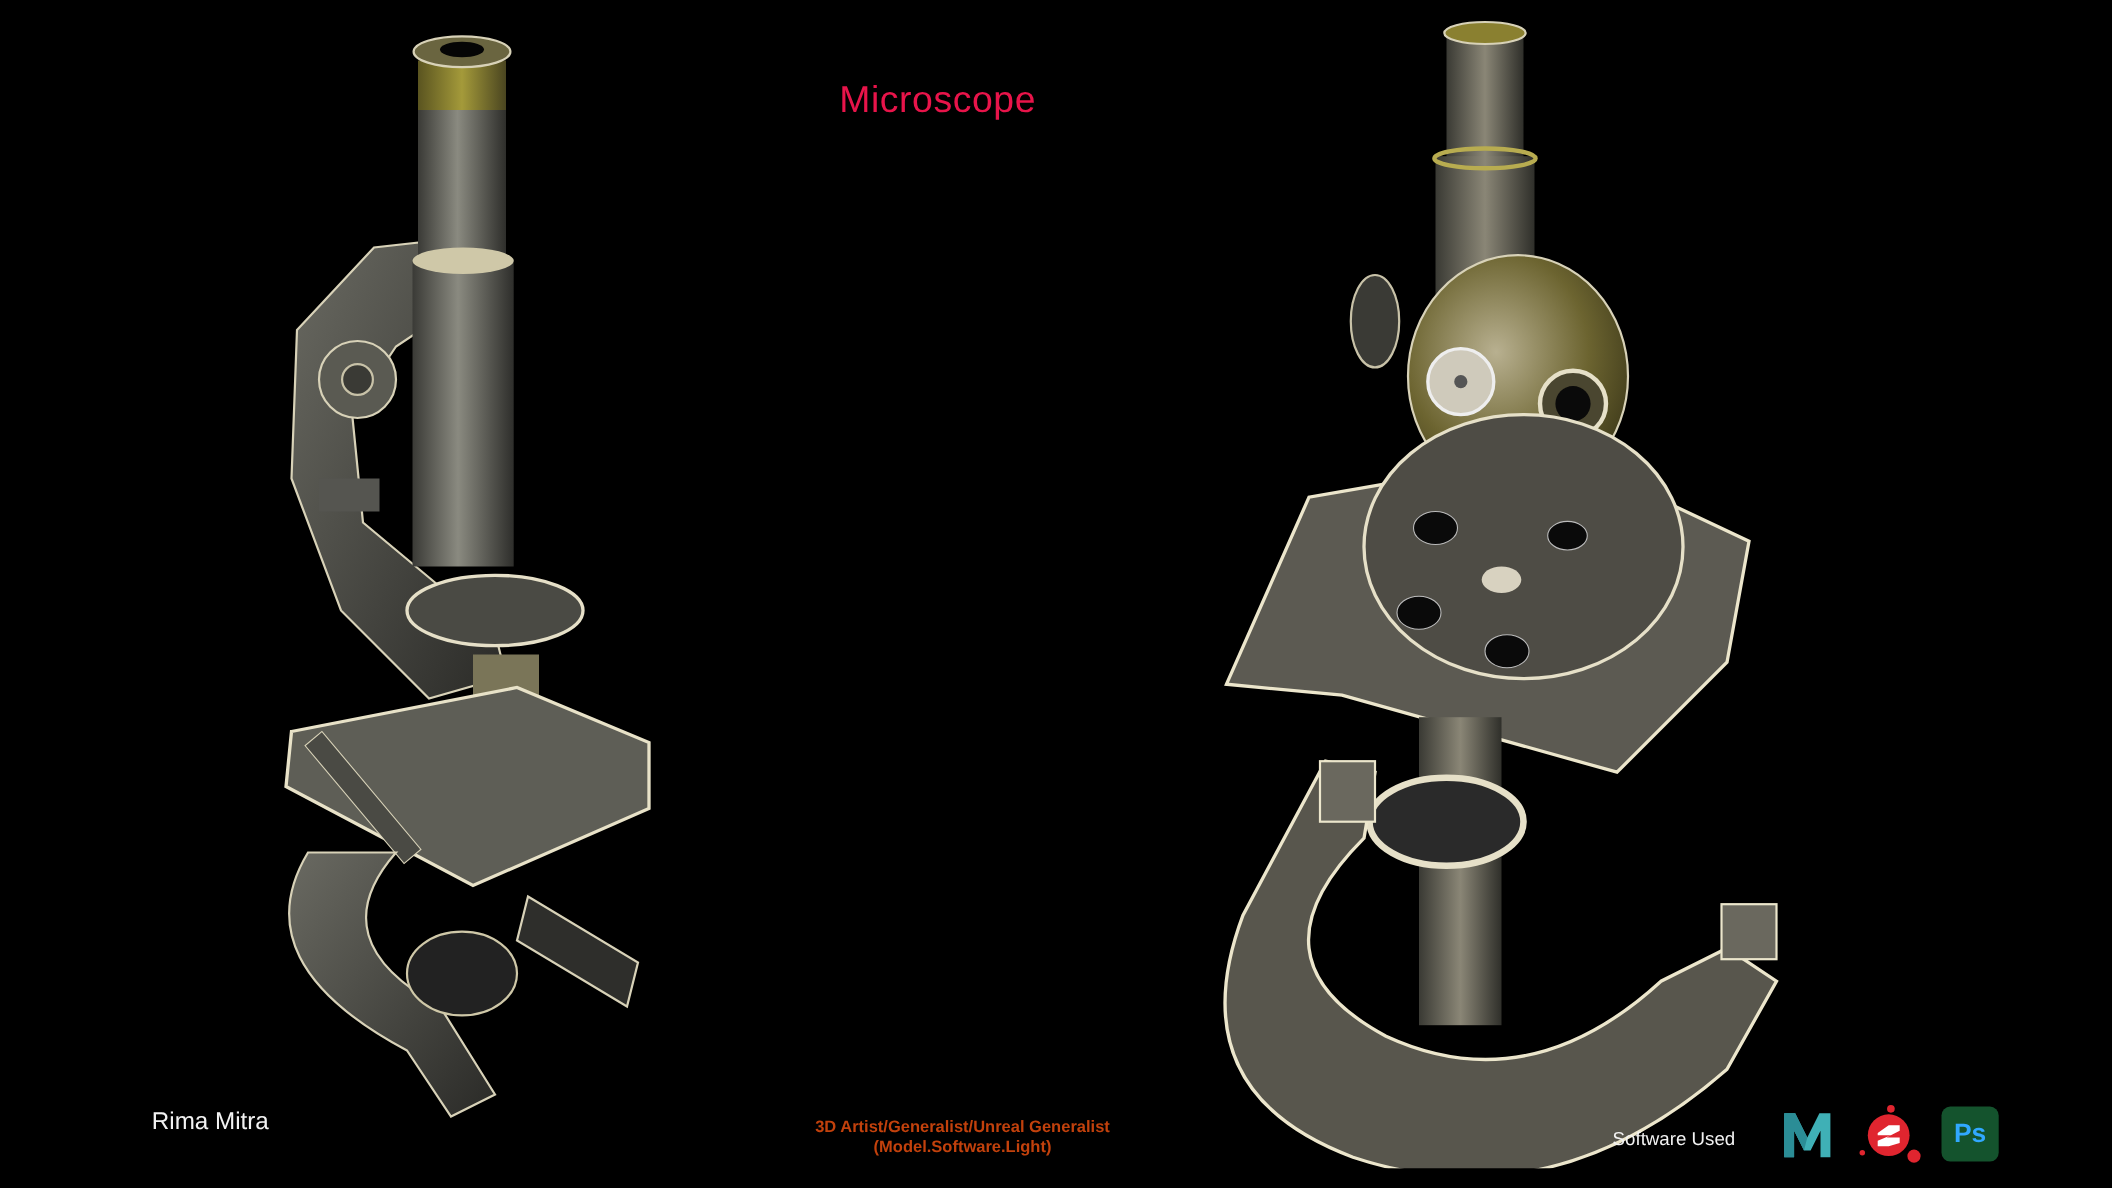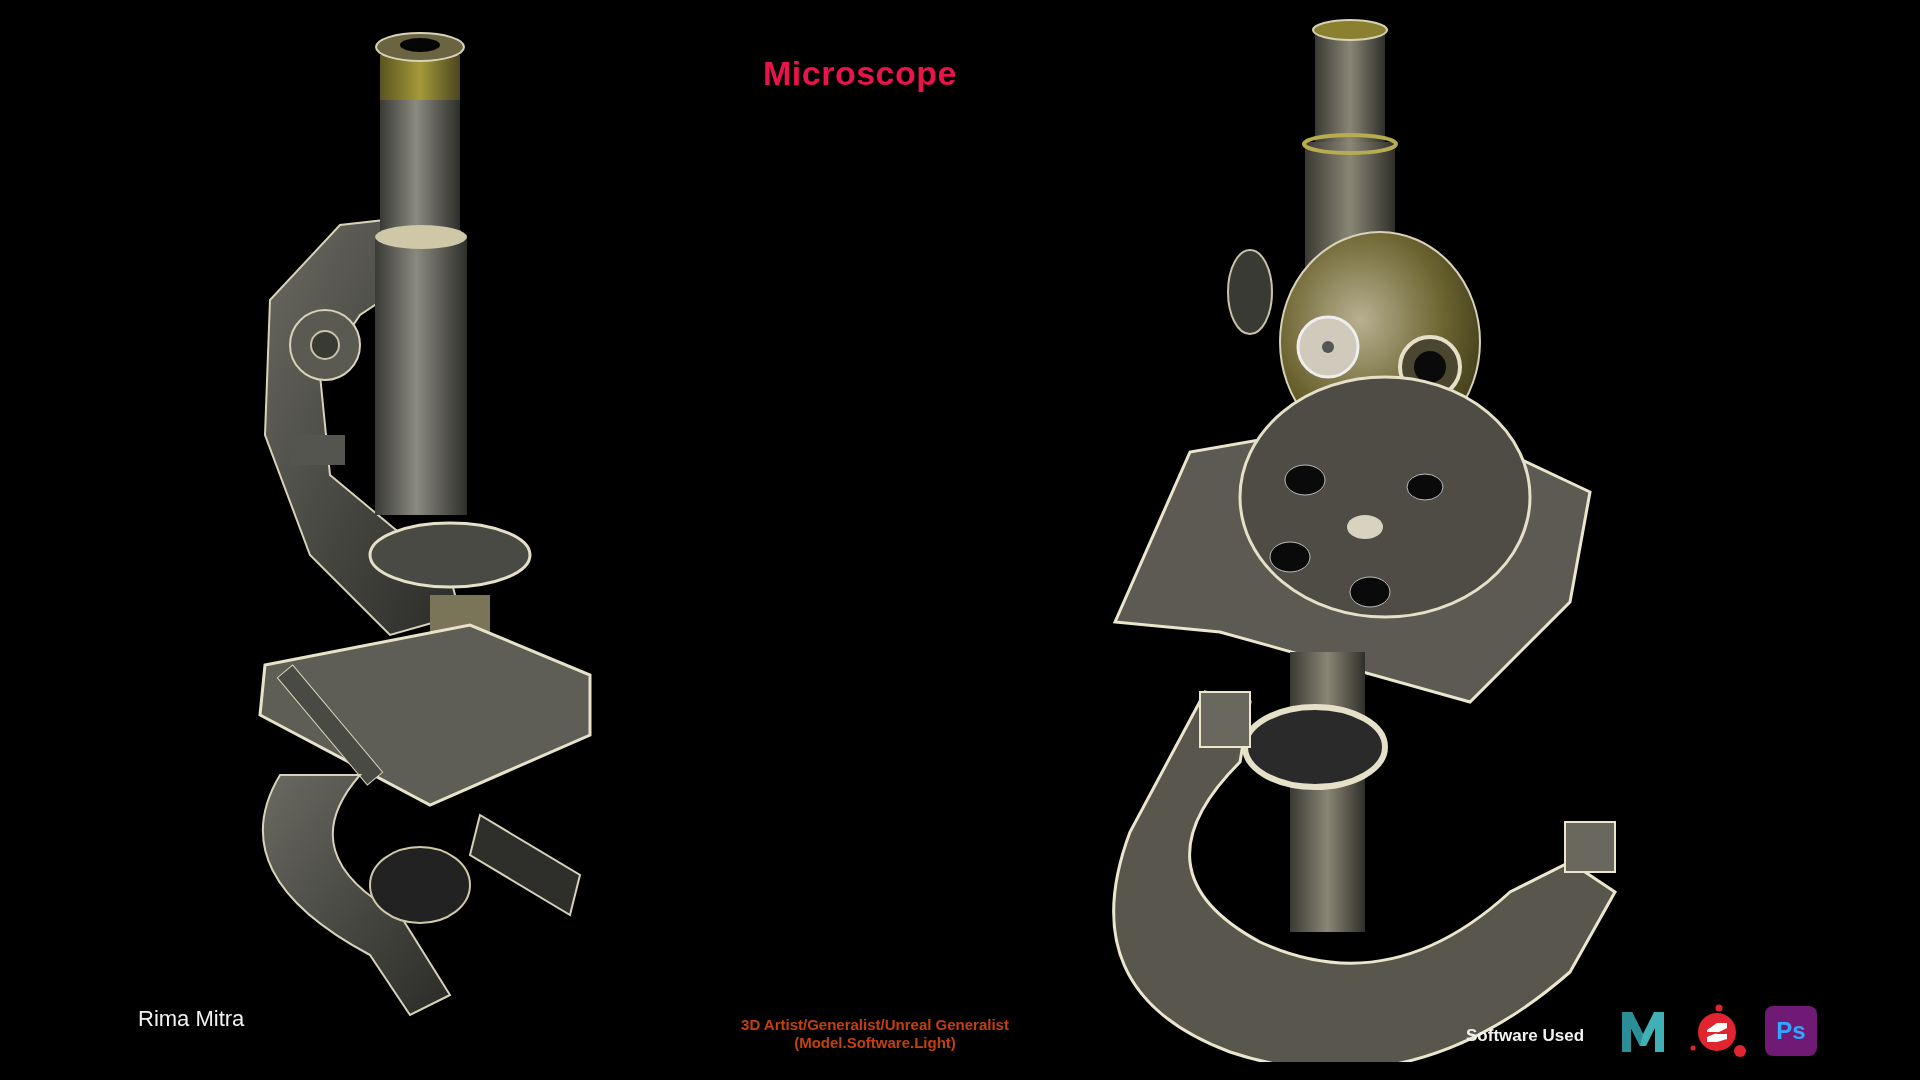--- a/index.html
+++ b/index.html
@@ -1,24 +1,24 @@
 <!DOCTYPE html>
 <html><head>
 <meta charset="utf-8">
 <style>
   html, body { margin:0; padding:0; background:#000; }
   body { width:1920px; height:1080px; position:relative; overflow:hidden; font-family:"Liberation Sans", sans-serif; color:#fff; }
-  .title { position:absolute; left:763px; top:54px; font-size:34px; font-weight:bold; color:#e8144a; letter-spacing:0.5px; }
+  .title { position:absolute; left:763px; top:72px; font-size:34px; font-weight:normal; color:#e8144a; letter-spacing:0.5px; }
   .author { position:absolute; left:138px; top:1006px; font-size:22px; font-weight:normal; color:#f2f2f2; }
   .role { position:absolute; left:700px; top:1016px; width:350px; text-align:center; font-size:15px; font-weight:bold; color:#c2410c; line-height:18px; }
-  .software-label { position:absolute; left:1466px; top:1026px; font-size:17px; font-weight:bold; color:#f2f2f2; }
+  .software-label { position:absolute; left:1466px; top:1026px; font-size:17px; font-weight:normal; color:#f2f2f2; }
   .logo { position:absolute; }
   .maya { left:1620px; top:1010px; width:46px; height:44px; }
   .painter { left:1687px; top:1004px; width:62px; height:56px; }
-  .ps { left:1765px; top:1006px; width:52px; height:50px; background:#701a75; border-radius:8px; display:flex; align-items:center; justify-content:center; color:#31a8ff; font-weight:bold; font-size:24px; }
+  .ps { left:1765px; top:1006px; width:52px; height:50px; background:#14532d; border-radius:8px; display:flex; align-items:center; justify-content:center; color:#31a8ff; font-weight:bold; font-size:24px; }
   .render { position:absolute; }
   .render-left { left:250px; top:15px; width:500px; height:1030px; }
   .render-right { left:1090px; top:12px; width:570px; height:1050px; }
 </style>
 </head>
 <body>
 
 <div class="title">Microscope</div>
 
 <svg class="render render-left" viewBox="0 0 500 1030">

